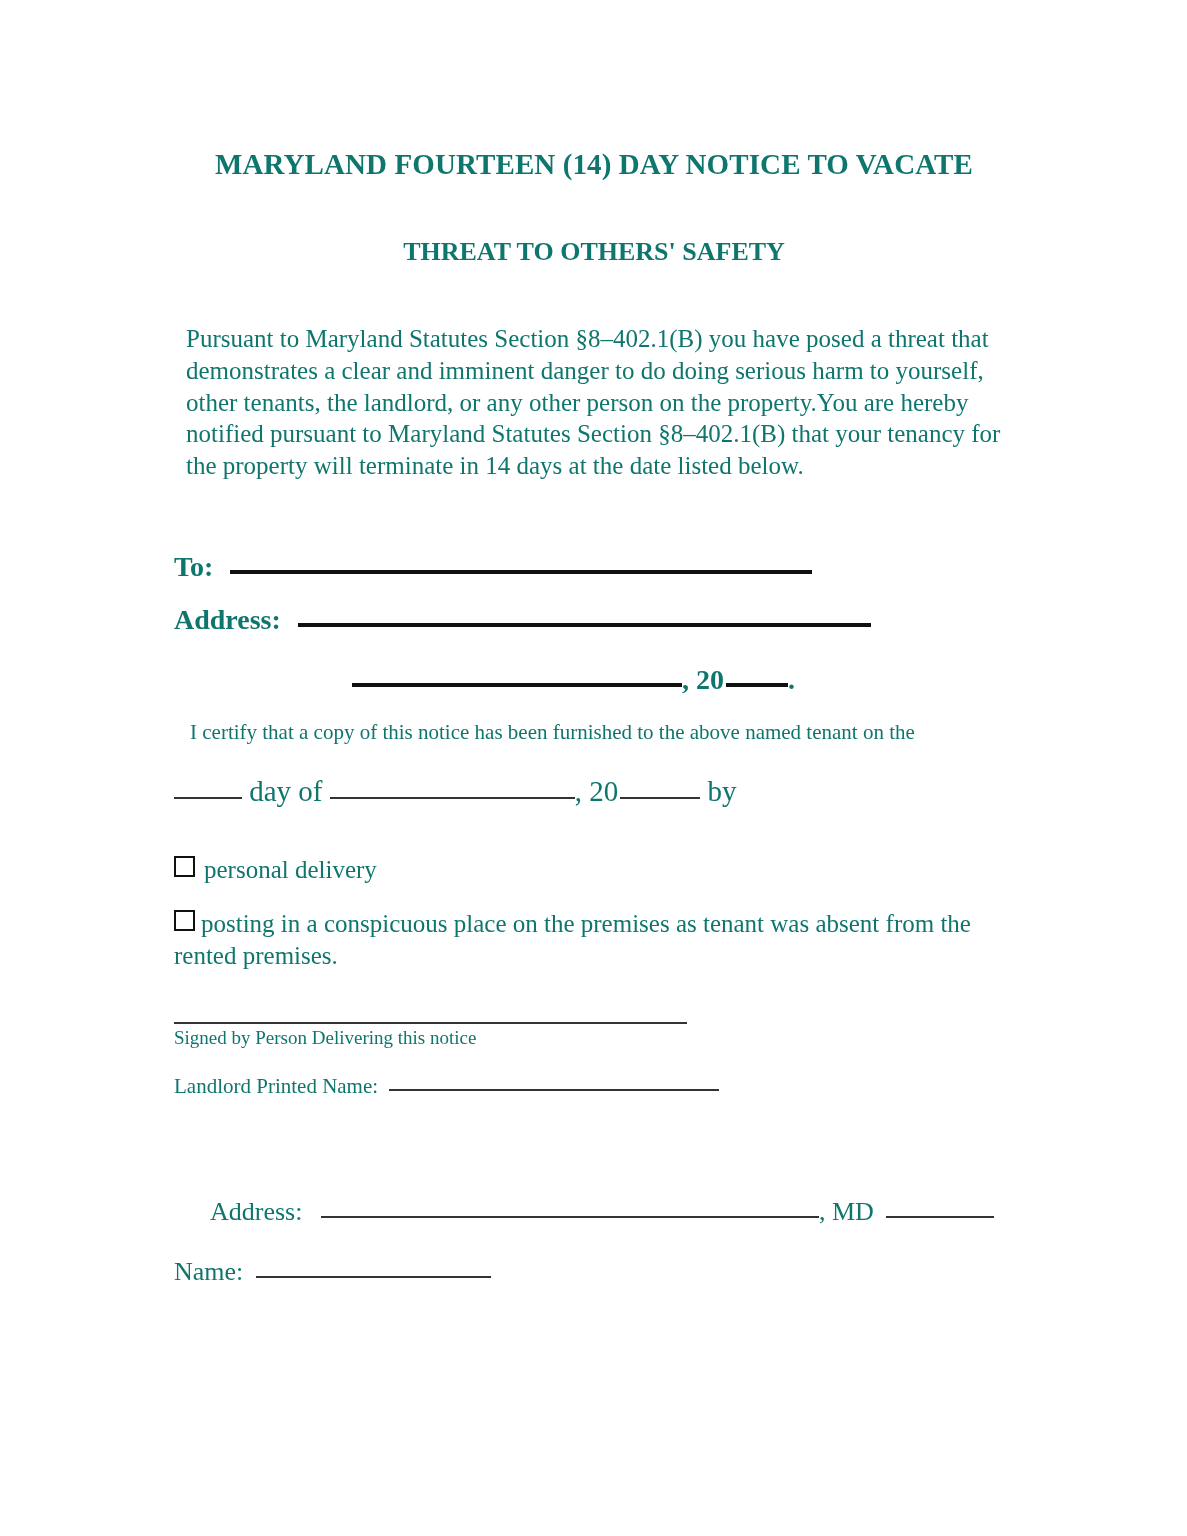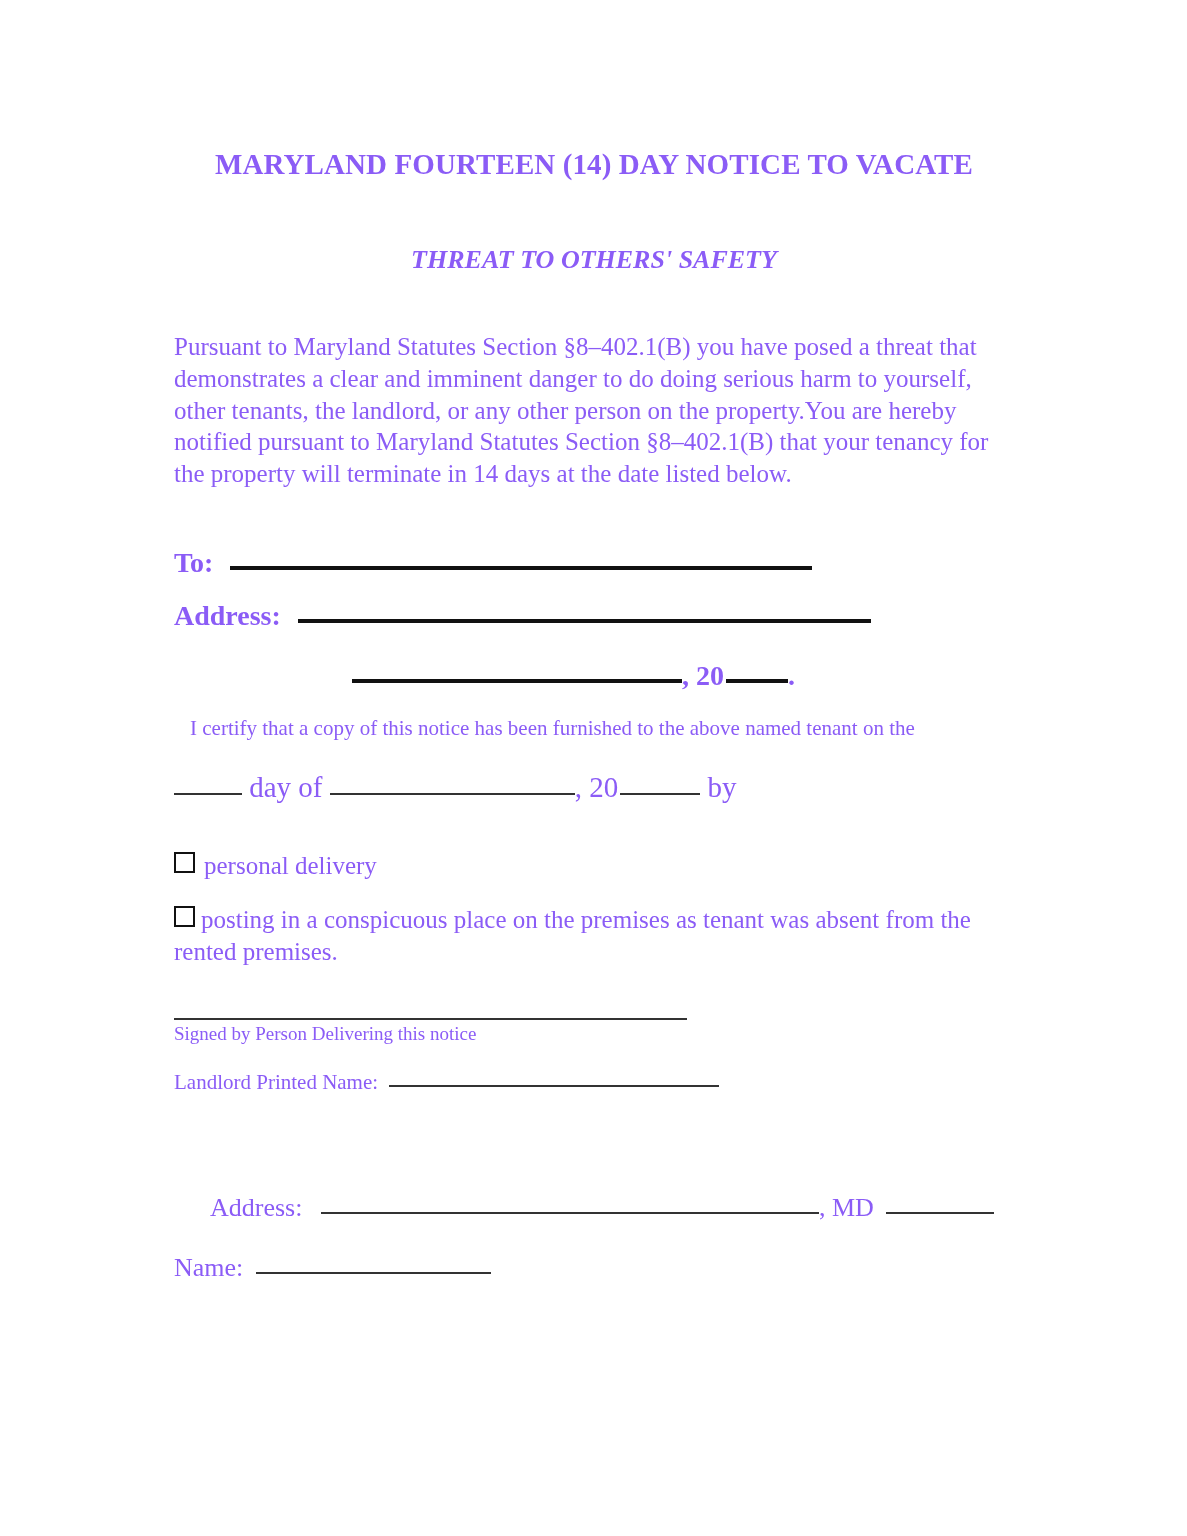--- a/index.html
+++ b/index.html
@@ -6,53 +6,52 @@
     margin: 0;
     padding: 0;
     background: #ffffff;
   }
   .page {
     position: relative;
     width: 1187px;
     height: 1388px;
     background: #ffffff;
     font-family: "Liberation Serif", "DejaVu Serif", serif;
-    color: #8b5cf6;
+    color: #0f766e;
     overflow: hidden;
   }
   .content {
     position: absolute;
     left: 174px;
     top: 0;
     width: 840px;
   }
 
   
   .doc-title {
     margin: 0;
     padding-top: 148px;
     text-align: center;
     font-size: 29px;
     font-weight: bold;
     letter-spacing: 0.1px;
     line-height: 1.15;
   }
   .doc-subtitle {
-    margin: 12px;
+    margin: 4px;
     padding-top: 52px;
     text-align: center;
     font-size: 26px;
     font-weight: bold;
     line-height: 1.15;
-    font-style: italic;
   }
 
   
   .body-para {
-    margin: 0;
+    margin: 12px;
     padding-top: 44px;
     font-size: 25px;
     line-height: 1.27;
     text-align: left;
     white-space: pre-line;
   }
 
   
   .field-row {
     font-size: 28px;

